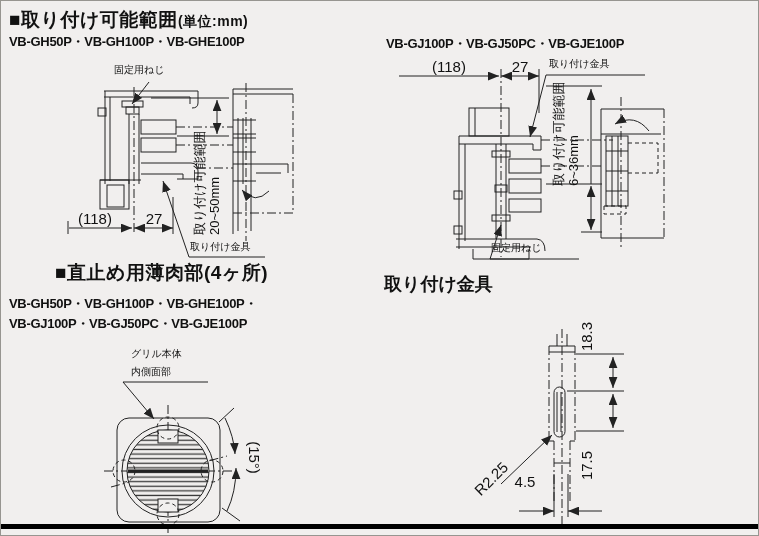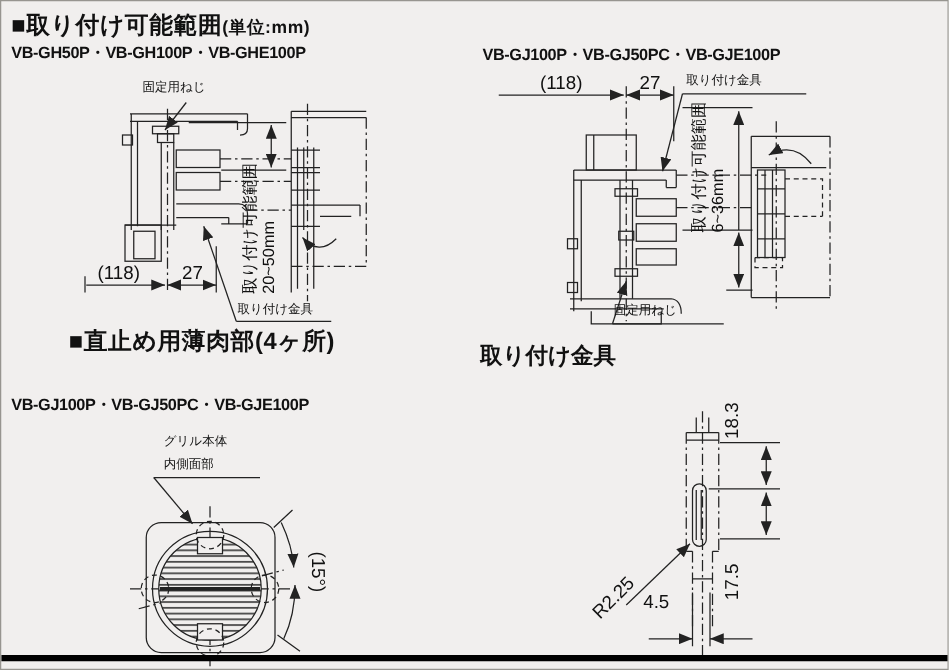--- a/index.html
+++ b/index.html
@@ -179,20 +179,21 @@
   <div class="abs dim" style="left:418px;top:57px;width:60px;">(118)</div>
   <div class="abs dim" style="left:500px;top:57px;width:38px;">27</div>
   <div class="abs lbl" style="left:548px;top:56px;">取り付け金具</div>
   <div class="abs range2 rot90ccw" style="left:516px;top:119px;width:100px;height:32px;">
     <div>取り付け可能範囲</div>
     <div>6~36mm</div>
   </div>
   <div class="abs lbl" style="left:490px;top:240px;">固定用ねじ</div>
 
   <div class="abs h1" style="left:8px;top:259px;margin-left:46px;">■直止め用薄肉部(4ヶ所)</div>
+  <div class="abs models" style="left:8px;top:294px;">VB-GH50P・VB-GH100P・VB-GHE100P・</div>
   <div class="abs models" style="left:8px;top:314px;">VB-GJ100P・VB-GJ50PC・VB-GJE100P</div>
 
   <div class="abs lbl" style="left:130px;top:344px;line-height:18px;">
     <div>グリル本体</div>
     <div>内側面部</div>
   </div>
   <div class="abs dim rot90cw" style="left:228px;top:448px;width:50px;">(15°)</div>
 
   <div class="abs" style="left:383px;top:271px;font-size:18px;font-weight:bold;">取り付け金具</div>
   <div class="abs dim rot90ccw" style="left:564px;top:327px;width:42px;">18.3</div>

